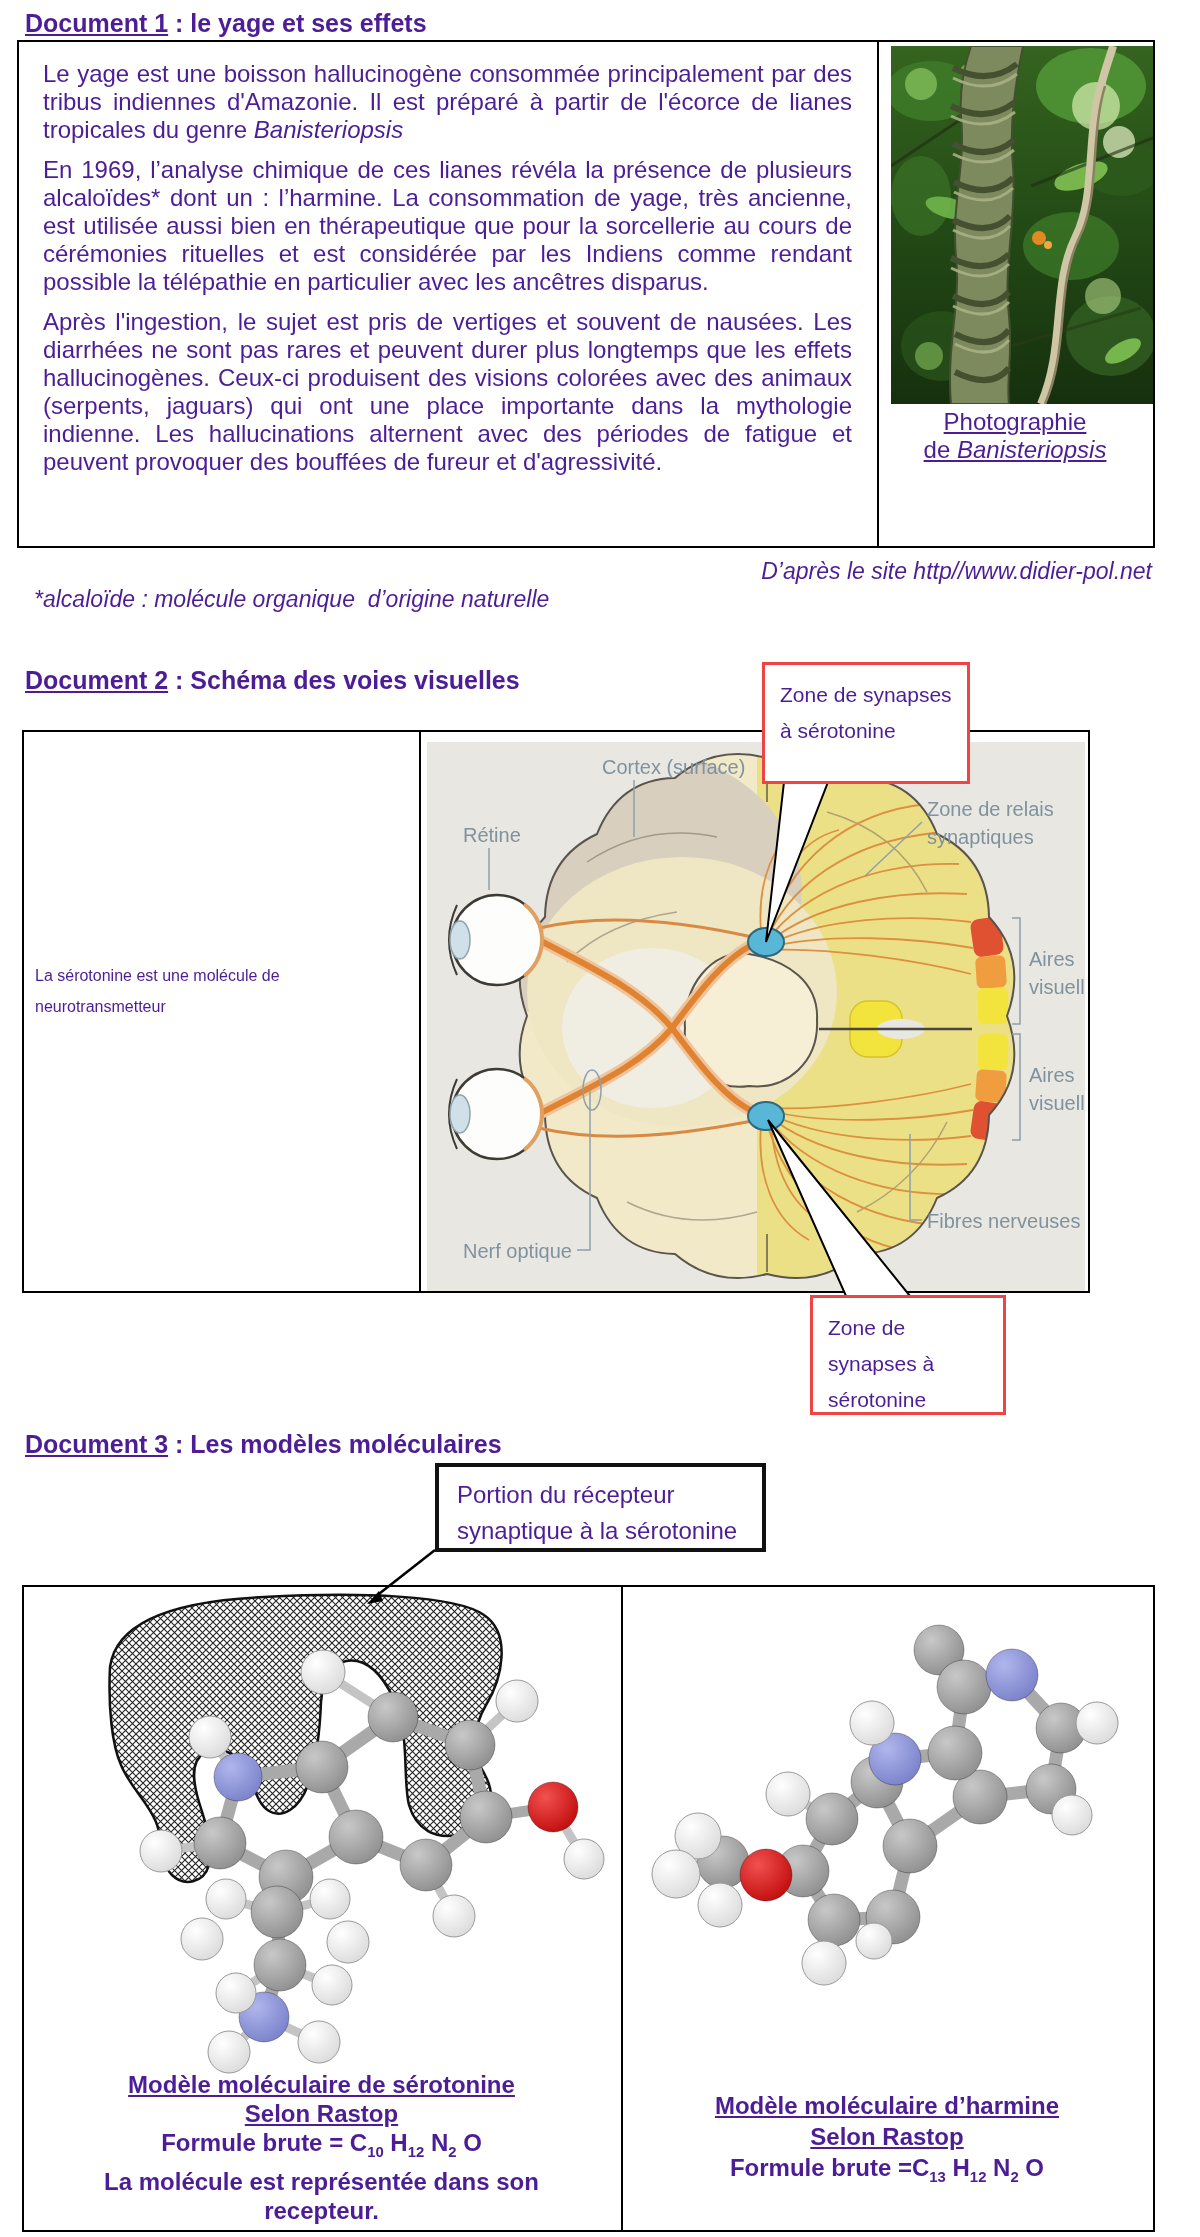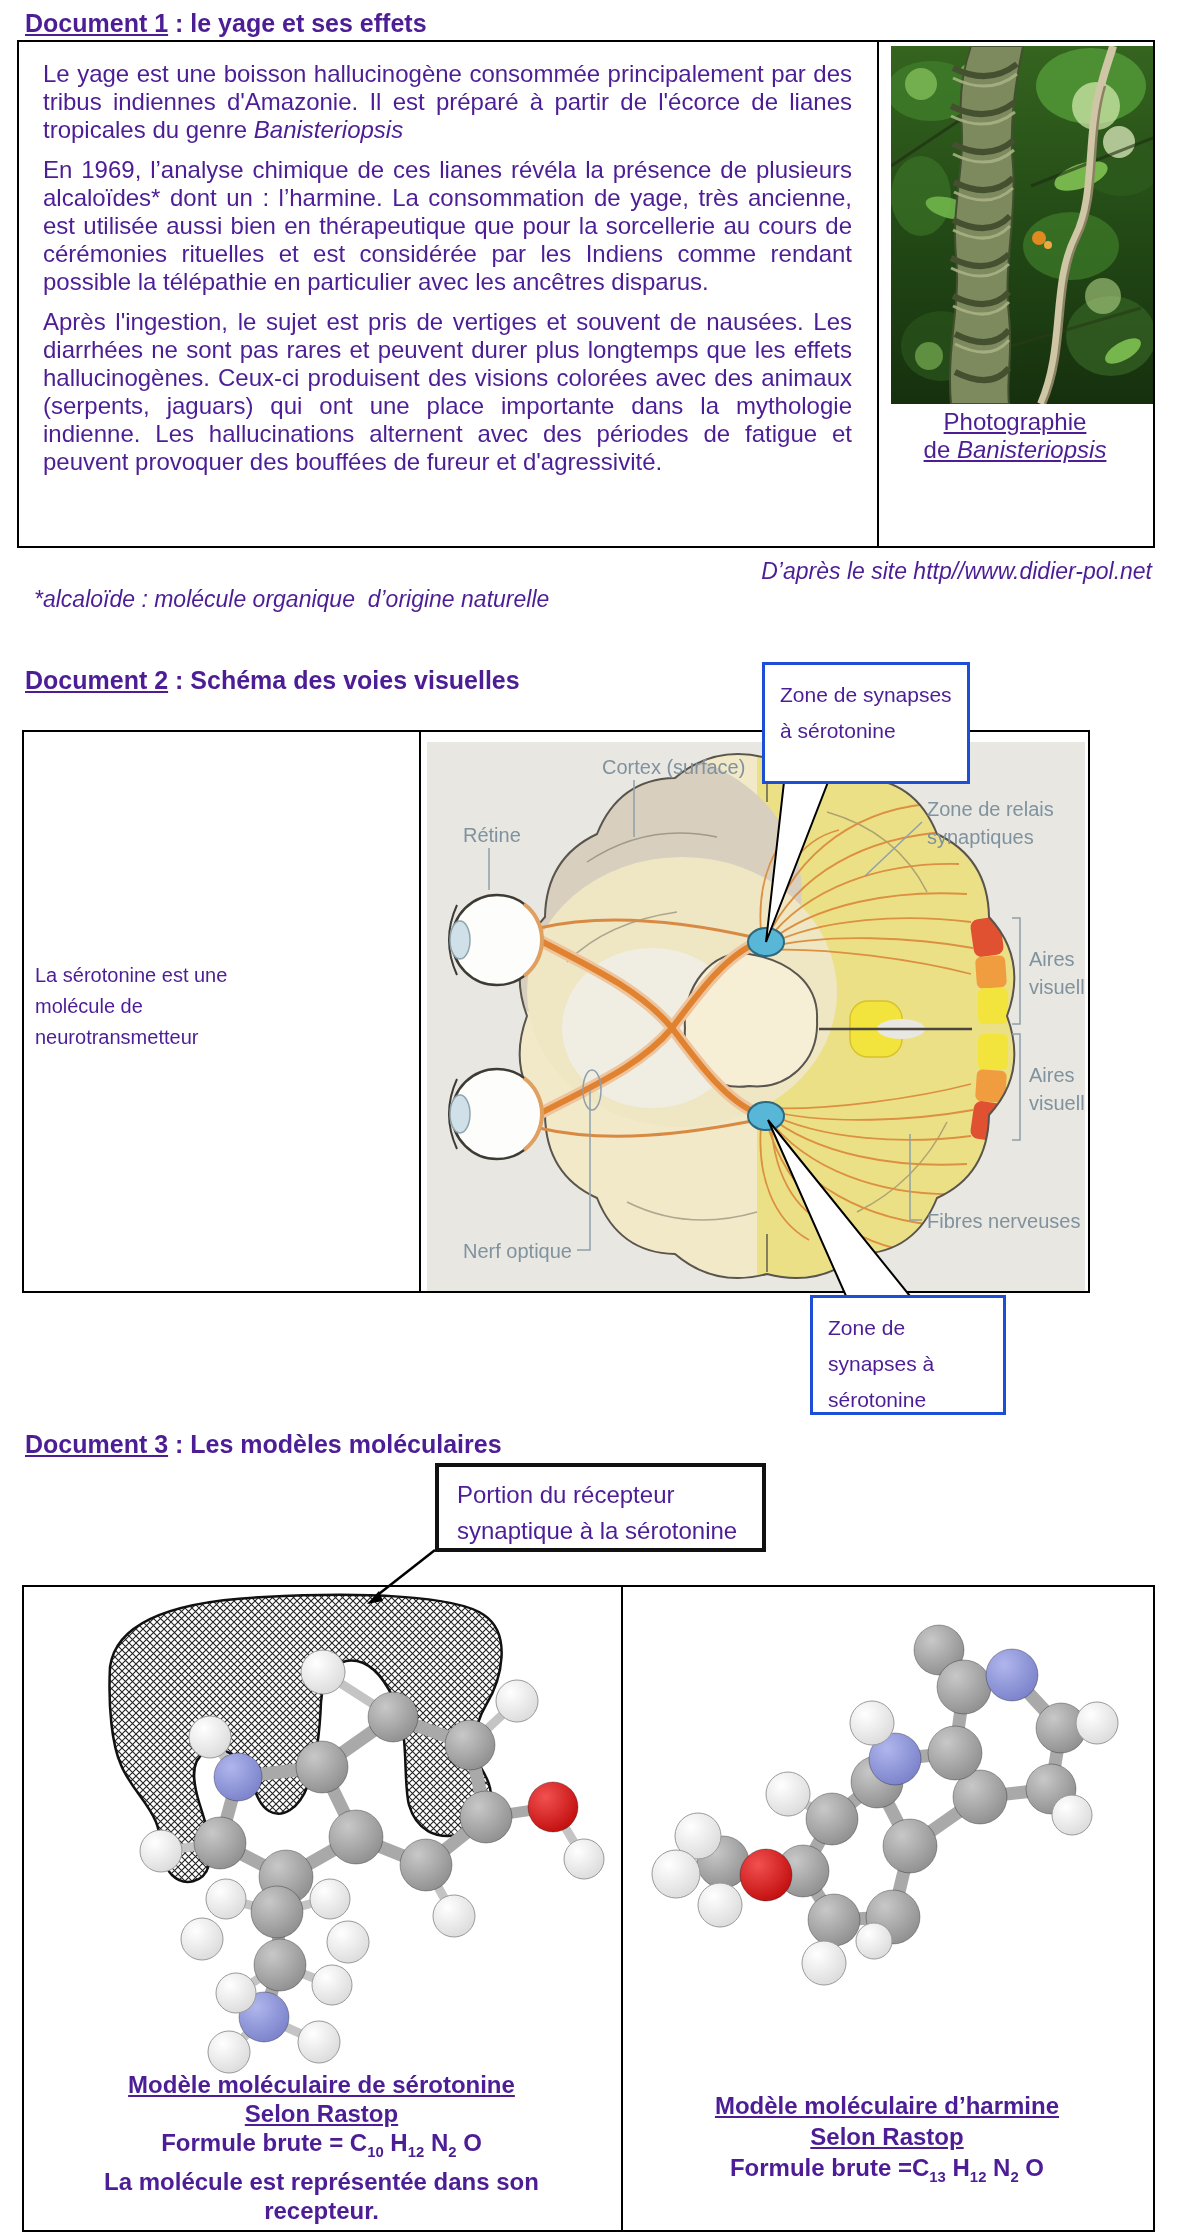--- a/index.html
+++ b/index.html
@@ -9,22 +9,22 @@
   .doctitle .u{text-decoration:underline;}
   .frame{position:absolute;border:2px solid #000;background:#fff;box-sizing:border-box;}
   .cell1text{position:absolute;left:0;top:0;width:858px;height:100%;padding:6px 13px 0 12px;box-sizing:border-box;}
   .cell1text p{margin:12px;text-align:justify;font-size:24px;line-height:28px;}
   .vdiv{position:absolute;top:0;bottom:0;width:2px;background:#000;}
   .photocap{position:absolute;left:858px;right:0;top:366px;text-align:center;font-size:24px;line-height:28px;}
   .photocap .cl{text-decoration:underline;}
   .attrib{position:absolute;left:600px;top:552px;width:552px;text-align:right;
           font-size:23px;font-style:italic;margin-top:6px;}
   .footnote{position:absolute;left:34px;top:586px;font-size:23px;font-style:italic;white-space:pre-wrap;}
-  .d2text{position:absolute;left:35px;top:960px;width:270px;font-size:20px;line-height:31px;}
-  .callout{position:absolute;background:#fff;border:3px solid #1d4ed8;box-sizing:border-box;z-index:7;
+  .d2text{position:absolute;left:35px;top:960px;width:270px;font-size:16px;line-height:31px;}
+  .callout{position:absolute;background:#fff;border:3px solid #ef4444;box-sizing:border-box;z-index:7;
            font-size:21px;line-height:36px;padding:12px 6px 0 15px;}
   .callout3{position:absolute;left:435px;top:1463px;width:331px;height:89px;background:#fff;
             border:4px solid #111;box-sizing:border-box;z-index:7;font-size:24px;line-height:36px;
             padding:10px 0 0 18px;}
   .ptr{position:absolute;z-index:6;}
   .cap{position:absolute;text-align:center;font-weight:bold;font-size:24px;line-height:29px;}
   .cap .ul{text-decoration:underline;}
   .cap .wrapnarrow{display:block;width:545px;margin:0 auto;}
   sub{font-size:0.62em;}
   svg text{font-family:"Liberation Sans",sans-serif;}

